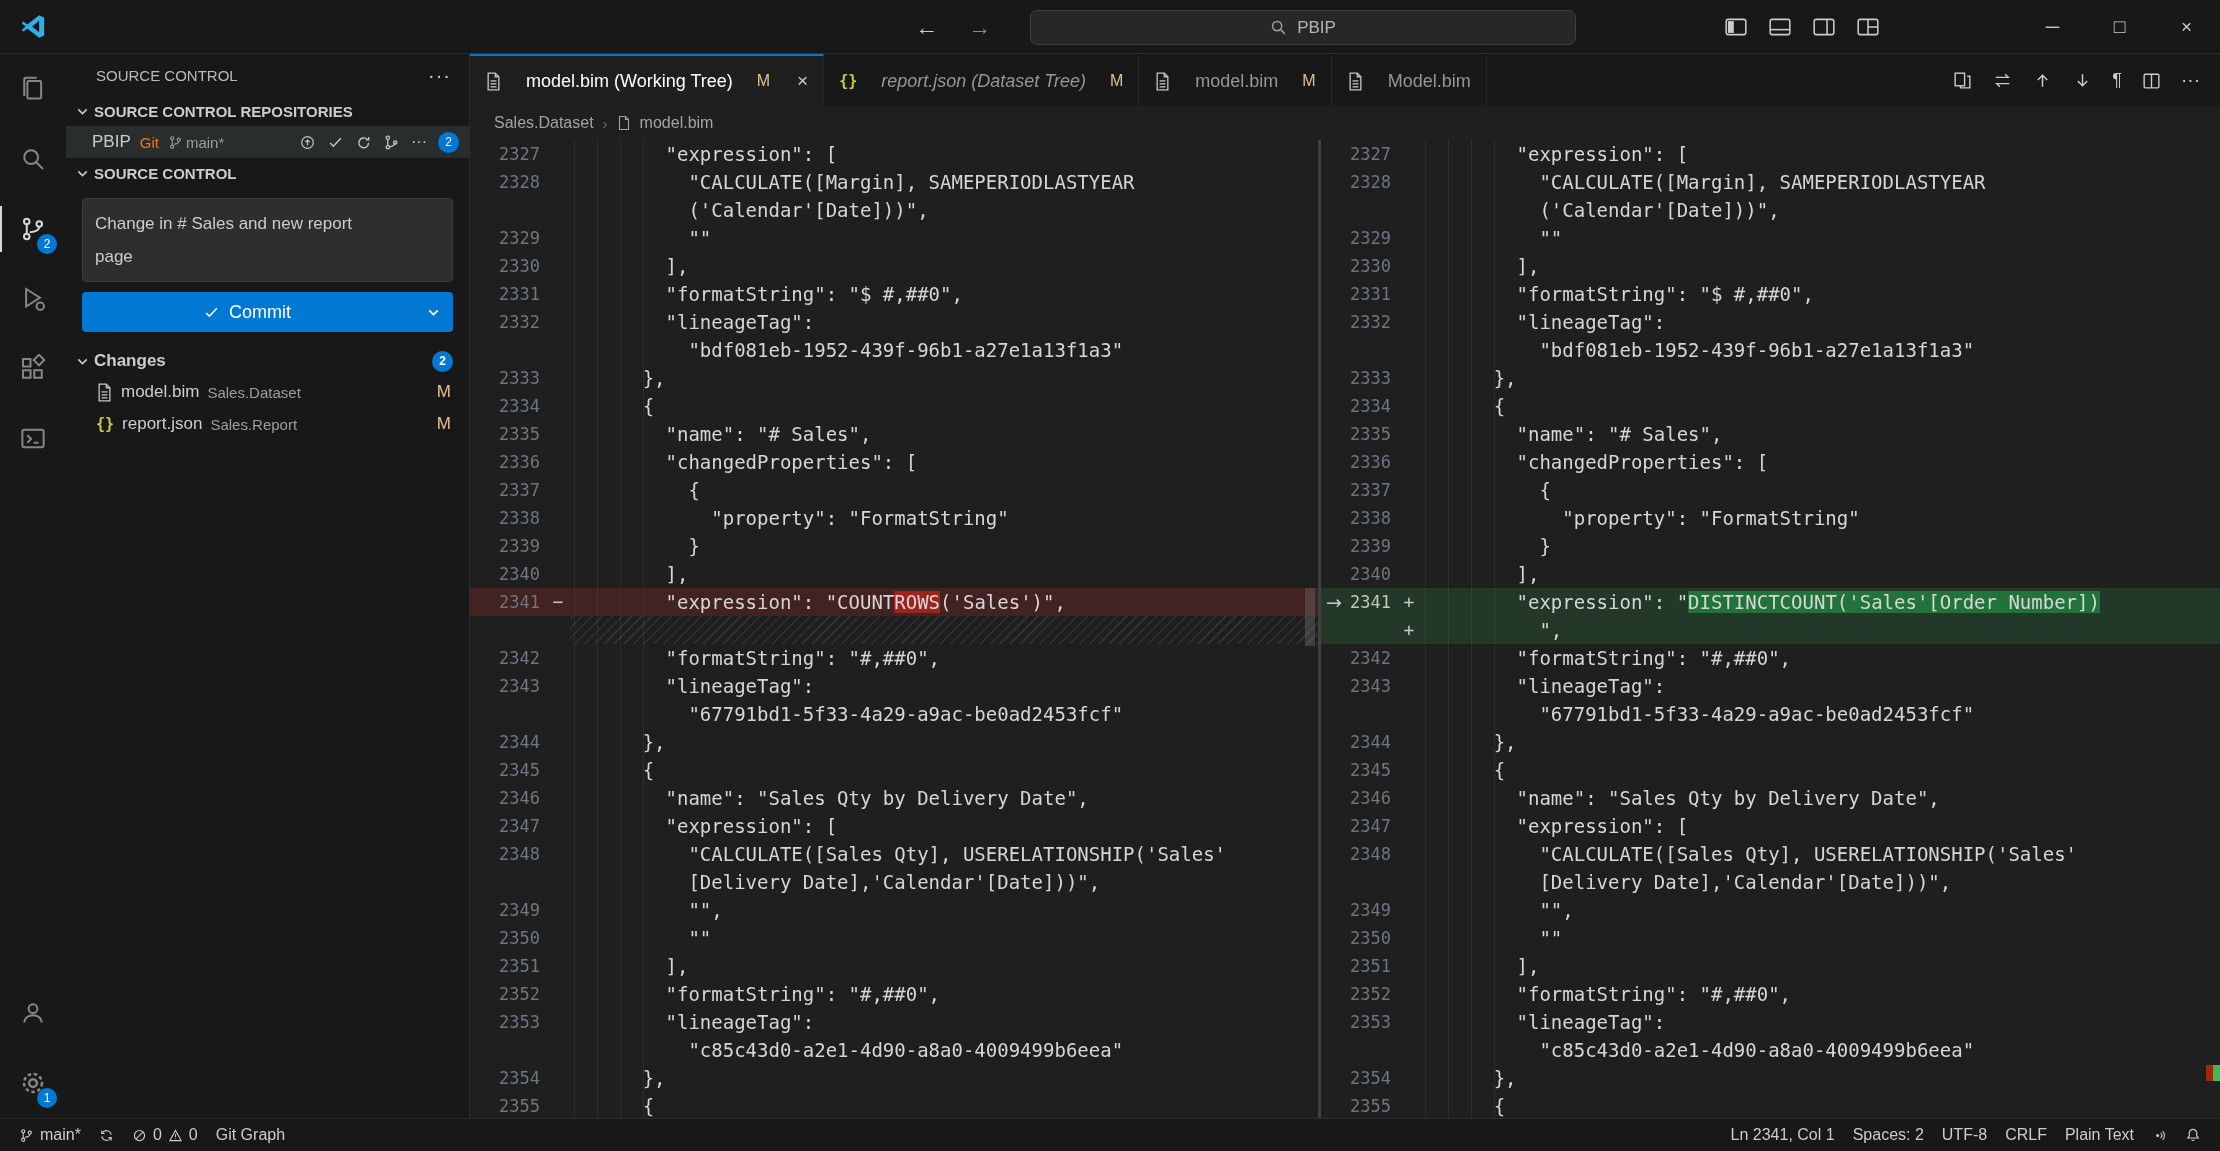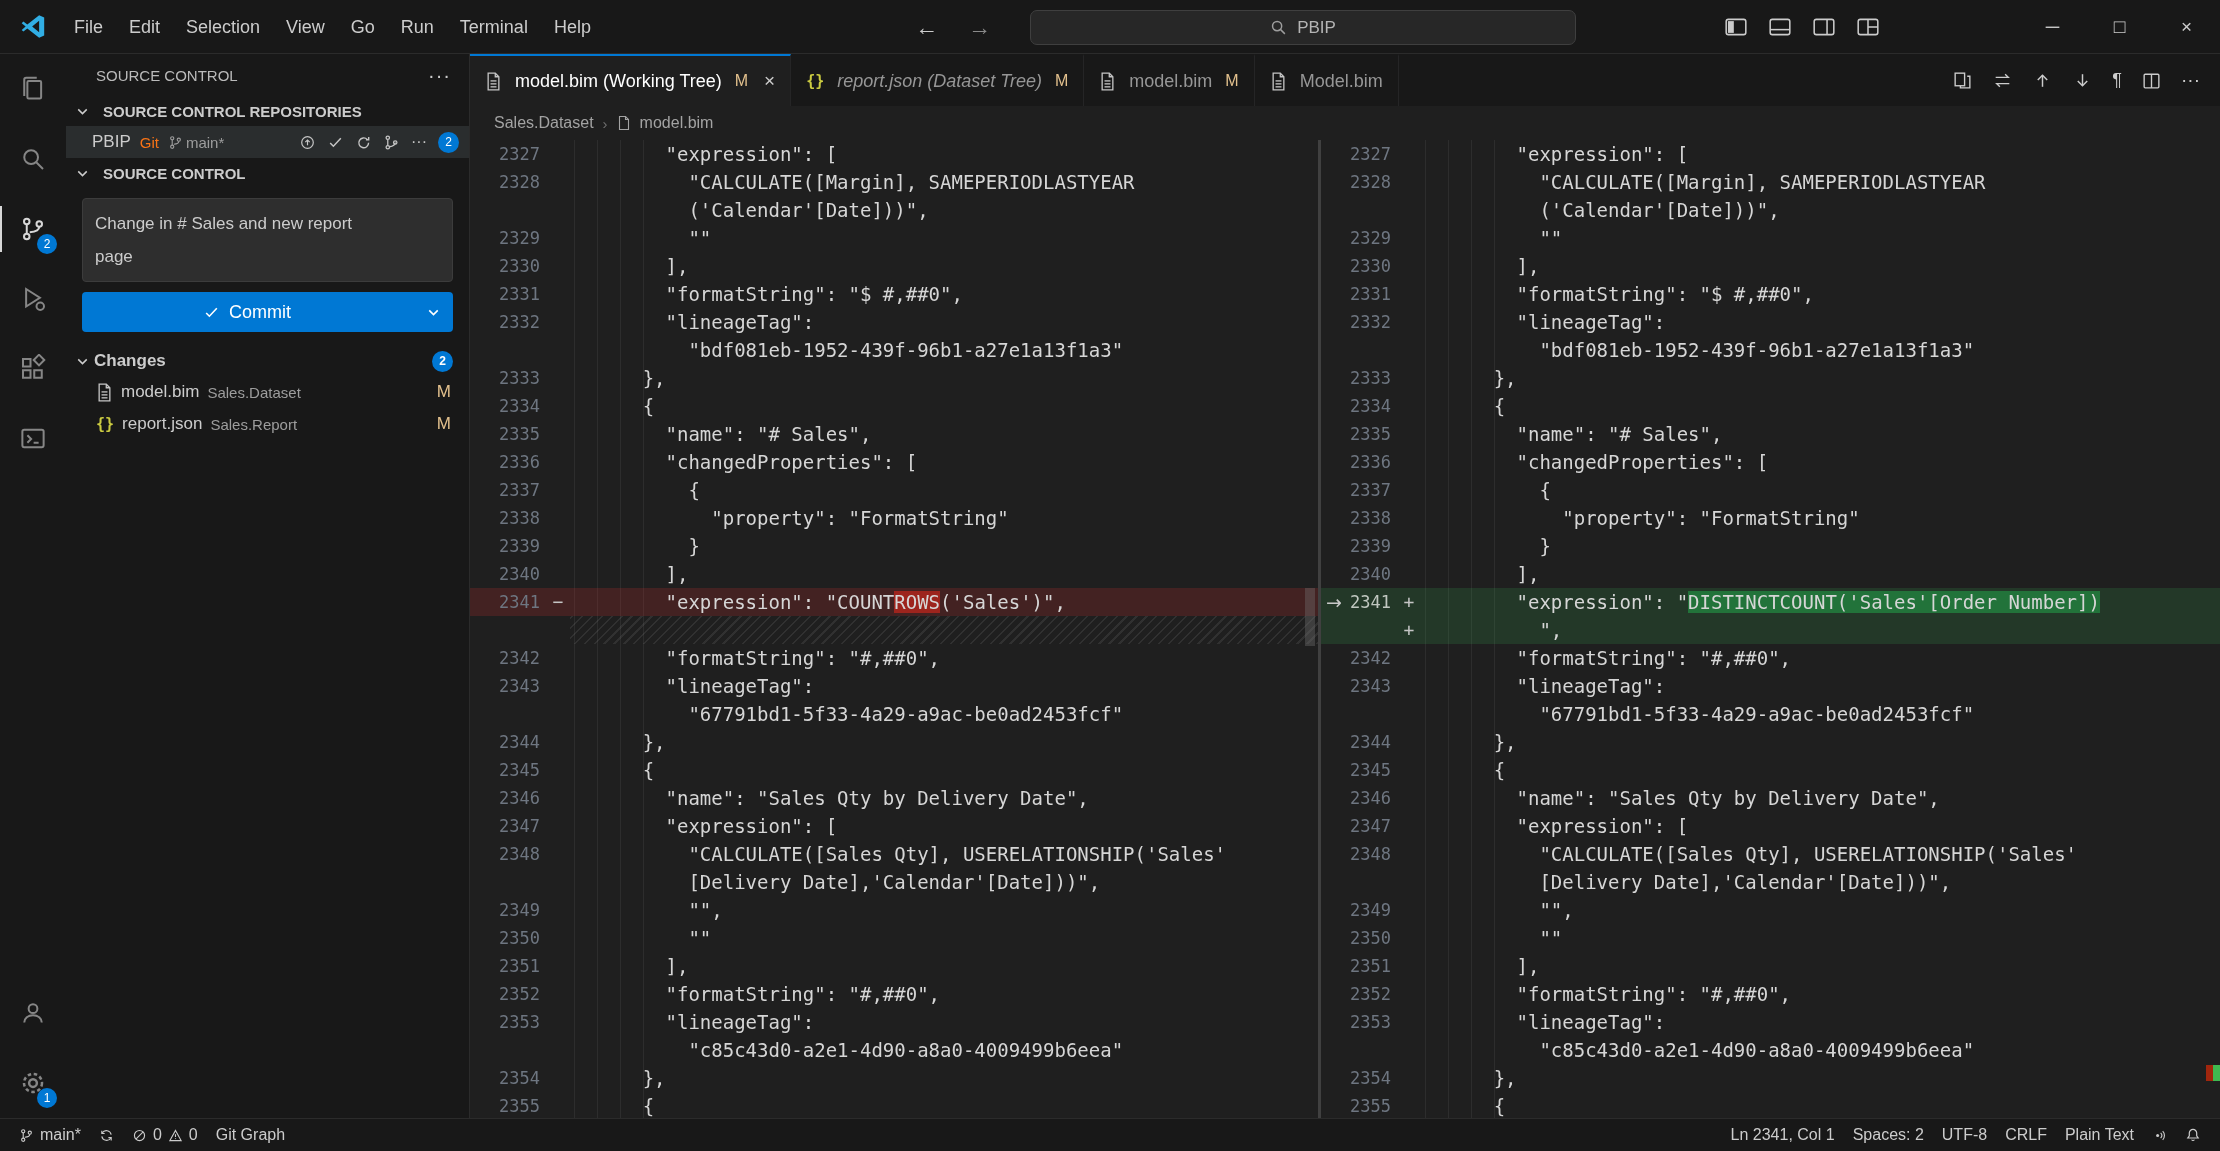--- a/index.html
+++ b/index.html
@@ -48,21 +48,21 @@
     padding: 0 5px; border-radius: 11px; background: #0078d4; color: #fff; font-size: 12px;
     display: flex; align-items: center; justify-content: center; }
   .ab-spacer { margin-top: auto; }
 
   
   .sidebar { width: 404px; background: #181818; border-right: 1px solid #2b2b2b;
     flex: none; display: flex; flex-direction: column; }
   .sb-title-row { height: 42px; display: flex; align-items: center; padding: 0 18px 0 30px;
     font-size: 15px; color: #bbbbbb; }
   .sb-title-row .more { margin-left: auto; font-size: 20px; color: #cccccc; letter-spacing: 1px; }
-  .section-header { height: 30px; display: flex; align-items: center; gap: 12px;
+  .section-header { height: 30px; display: flex; align-items: center; gap: 3px;
     padding: 0 16px 0 8px; font-size: 15px; font-weight: bold; color: #cccccc; }
   .repo-row { height: 32px; display: flex; align-items: center; gap: 9px;
     padding: 0 10px 0 26px; background: #2a2d2e; }
   .repo-name { font-size: 17px; color: #cccccc; }
   .repo-sub  { font-size: 15px; color: #f97316; }
   .repo-branch { display: flex; align-items: center; gap: 3px; font-size: 15px; color: #9d9d9d; }
   .repo-actions { margin-left: auto; display: flex; align-items: center; gap: 11px; color: #c5c5c5; }
   .pill-badge { min-width: 21px; height: 21px; padding: 0 6px; border-radius: 11px;
     background: #0078d4; color: #fff; font-size: 12px; display: flex; align-items: center;
     justify-content: center; }
@@ -83,21 +83,21 @@
   .file-path { font-size: 15px; color: #9d9d9d; white-space: nowrap; overflow: hidden;
     text-overflow: ellipsis; flex: 1; }
   .file-status { margin-left: auto; color: #e2c08d; font-size: 17px; }
   .json-glyph { font-family: "DejaVu Sans Mono", monospace; font-weight: bold;
     color: #cbcb41; font-size: 15px; }
 
   
   .editor-col { flex: 1; min-width: 0; display: flex; flex-direction: column; background: #1f1f1f; }
   .tabsbar { height: 52px; background: #181818; display: flex; align-items: stretch; }
   .tabs { display: flex; align-items: stretch; }
-  .tab { display: flex; align-items: center; gap: 13px; padding: 0 15px;
+  .tab { display: flex; align-items: center; gap: 24px; padding: 0 15px;
     border-right: 1px solid #252526; font-size: 18px; color: #969696; background: #181818;
     border-top: 2px solid transparent; white-space: nowrap; }
   .tab.active { background: #1f1f1f; color: #ffffff; border-top: 2px solid #0078d4; }
   .tab.italic .tab-label { font-style: italic; }
   .tab-mod { color: #e2c08d; font-size: 16px; }
   .tab-close { margin-left: 3px; color: #cccccc; font-size: 19px; }
   .tab-actions { margin-left: auto; display: flex; align-items: center; gap: 19px;
     padding: 0 20px; color: #cccccc; }
   .breadcrumbs { height: 34px; display: flex; align-items: center; gap: 9px;
     padding-left: 24px; font-size: 16px; color: #a3a3a3; background: #1f1f1f; }
@@ -142,30 +142,20 @@
 </style>
 </head>
 <body>
 
 <div class="titlebar">
   <span class="logo">
     <svg width="27" height="27" viewBox="0 0 24 24">
       <path fill="#31aee4" fill-rule="evenodd" d="M17 2 L21.5 4 V20 L17 22 L6.5 13.7 L3 16.4 L1.5 15 L5 12 L1.5 9 L3 7.6 L6.5 10.3 Z M17 6.8 L10.8 12 L17 17.2 Z"></path>
     </svg>
   </span>
-  <div class="menus">
-    <span class="menu-item">File</span>
-    <span class="menu-item">Edit</span>
-    <span class="menu-item">Selection</span>
-    <span class="menu-item">View</span>
-    <span class="menu-item">Go</span>
-    <span class="menu-item">Run</span>
-    <span class="menu-item">Terminal</span>
-    <span class="menu-item">Help</span>
-  </div>
   <div class="nav-arrows">
     <span class="nav-back">←</span>
     <span class="nav-fwd">→</span>
   </div>
   <div class="command-center">
     <span>
       <svg width="17" height="17" viewBox="0 0 16 16" fill="none" stroke="#9d9d9d" stroke-width="1.4">
         <circle cx="6.7" cy="6.7" r="4.3"></circle>
           <line x1="10" y1="10" x2="14" y2="14"></line>
       </svg>

